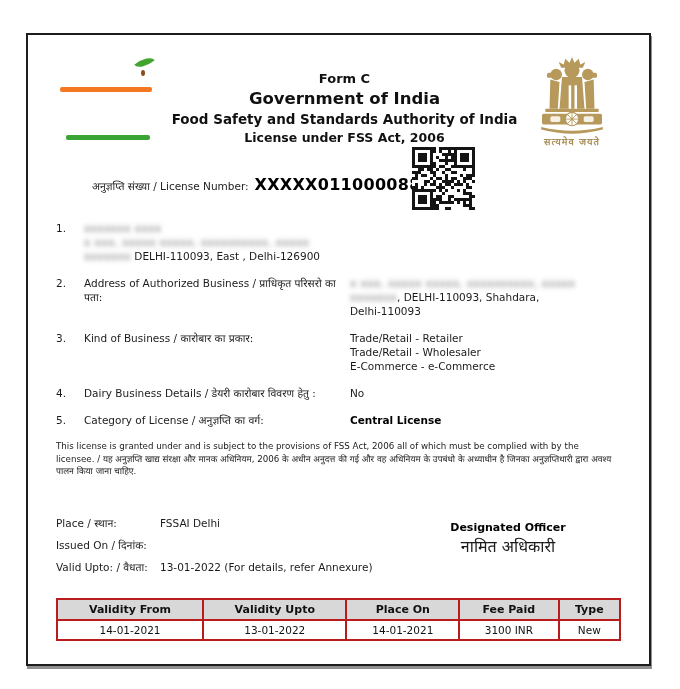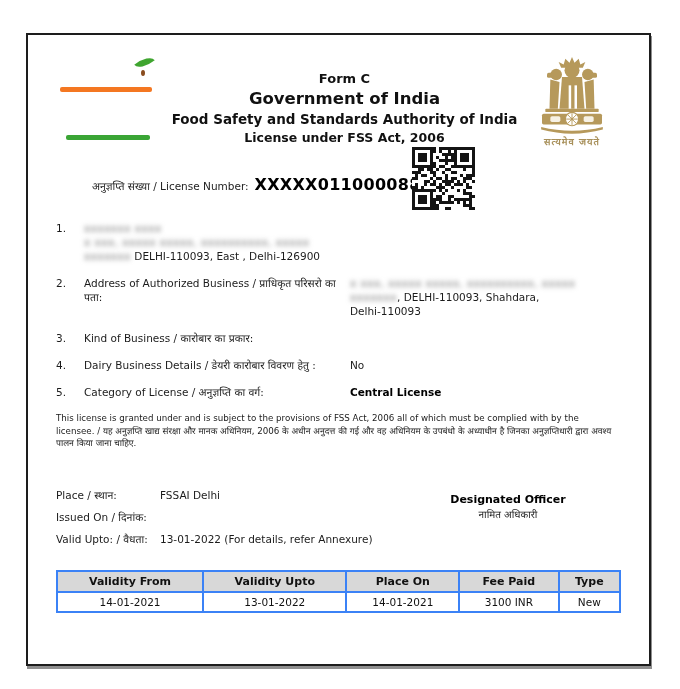--- a/index.html
+++ b/index.html
@@ -47,25 +47,25 @@
 
   
   .notice{margin-top:4px;font-size:8.7px;line-height:12.5px;color:#1b1b1b;padding-right:4px;}
 
   
   .issue{position:relative;margin-top:34px;font-size:10.5px;color:#1b1b1b;}
   .irow{display:flex;line-height:22px;}
   .ilabel{width:104px;flex:0 0 auto;}
   .officer{position:absolute;left:352px;top:9px;width:200px;text-align:center;}
   .otitle{font-weight:bold;font-size:11px;color:#000;}
-  .osub{font-size:10px;margin-top:1px;}
+  .osub{font-size:16px;margin-top:1px;}
 
   
   table.validity{margin-top:20px;width:100%;border-collapse:collapse;font-size:10.5px;color:#111;}
-  table.validity th,table.validity td{border:2px solid #3b82f6;text-align:center;padding:3px 4px;}
+  table.validity th,table.validity td{border:2px solid #b91c1c;text-align:center;padding:3px 4px;}
   table.validity th{background:#d8d8d8;font-weight:bold;font-size:11px;}
 </style>
 </head>
 <body>
 
 <div class="canvas">
   <div class="cert">
 
     <div class="header">
       <div class="logo">
@@ -379,20 +379,25 @@
         <div class="val">
           <div><span class="redact">x xxx, xxxxx xxxxx, xxxxxxxxxx, xxxxx</span></div>
           <div><span class="redact">xxxxxxx</span><span>, DELHI-110093, Shahdara,</span></div>
           <div><span>Delhi-110093</span></div>
         </div>
       </div>
 
       <div class="item">
         <div class="num">3.</div>
         <div class="lbl">Kind of Business / कारोबार का प्रकार:</div>
+        <div class="val">
+          <div>Trade/Retail - Retailer</div>
+          <div>Trade/Retail - Wholesaler</div>
+          <div>E-Commerce - e-Commerce</div>
+        </div>
       </div>
 
       <div class="item">
         <div class="num">4.</div>
         <div class="lbl">Dairy Business Details / डेयरी कारोबार विवरण हेतु :</div>
         <div class="val">No</div>
       </div>
 
       <div class="item">
         <div class="num">5.</div>

